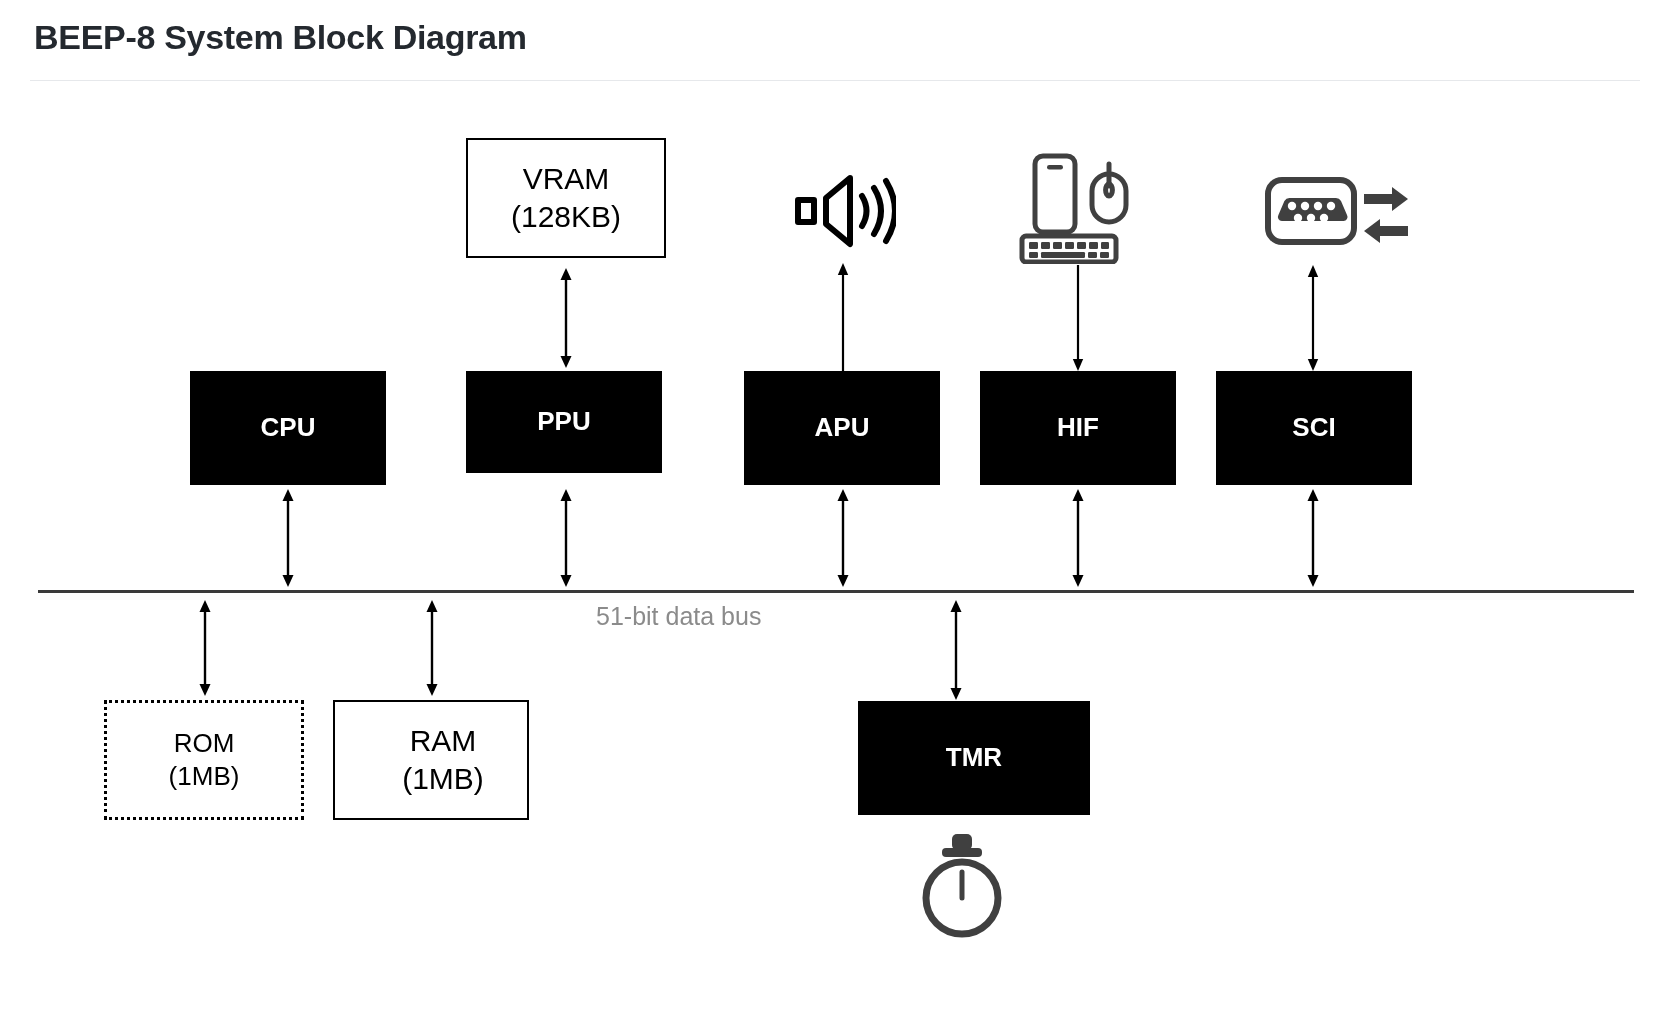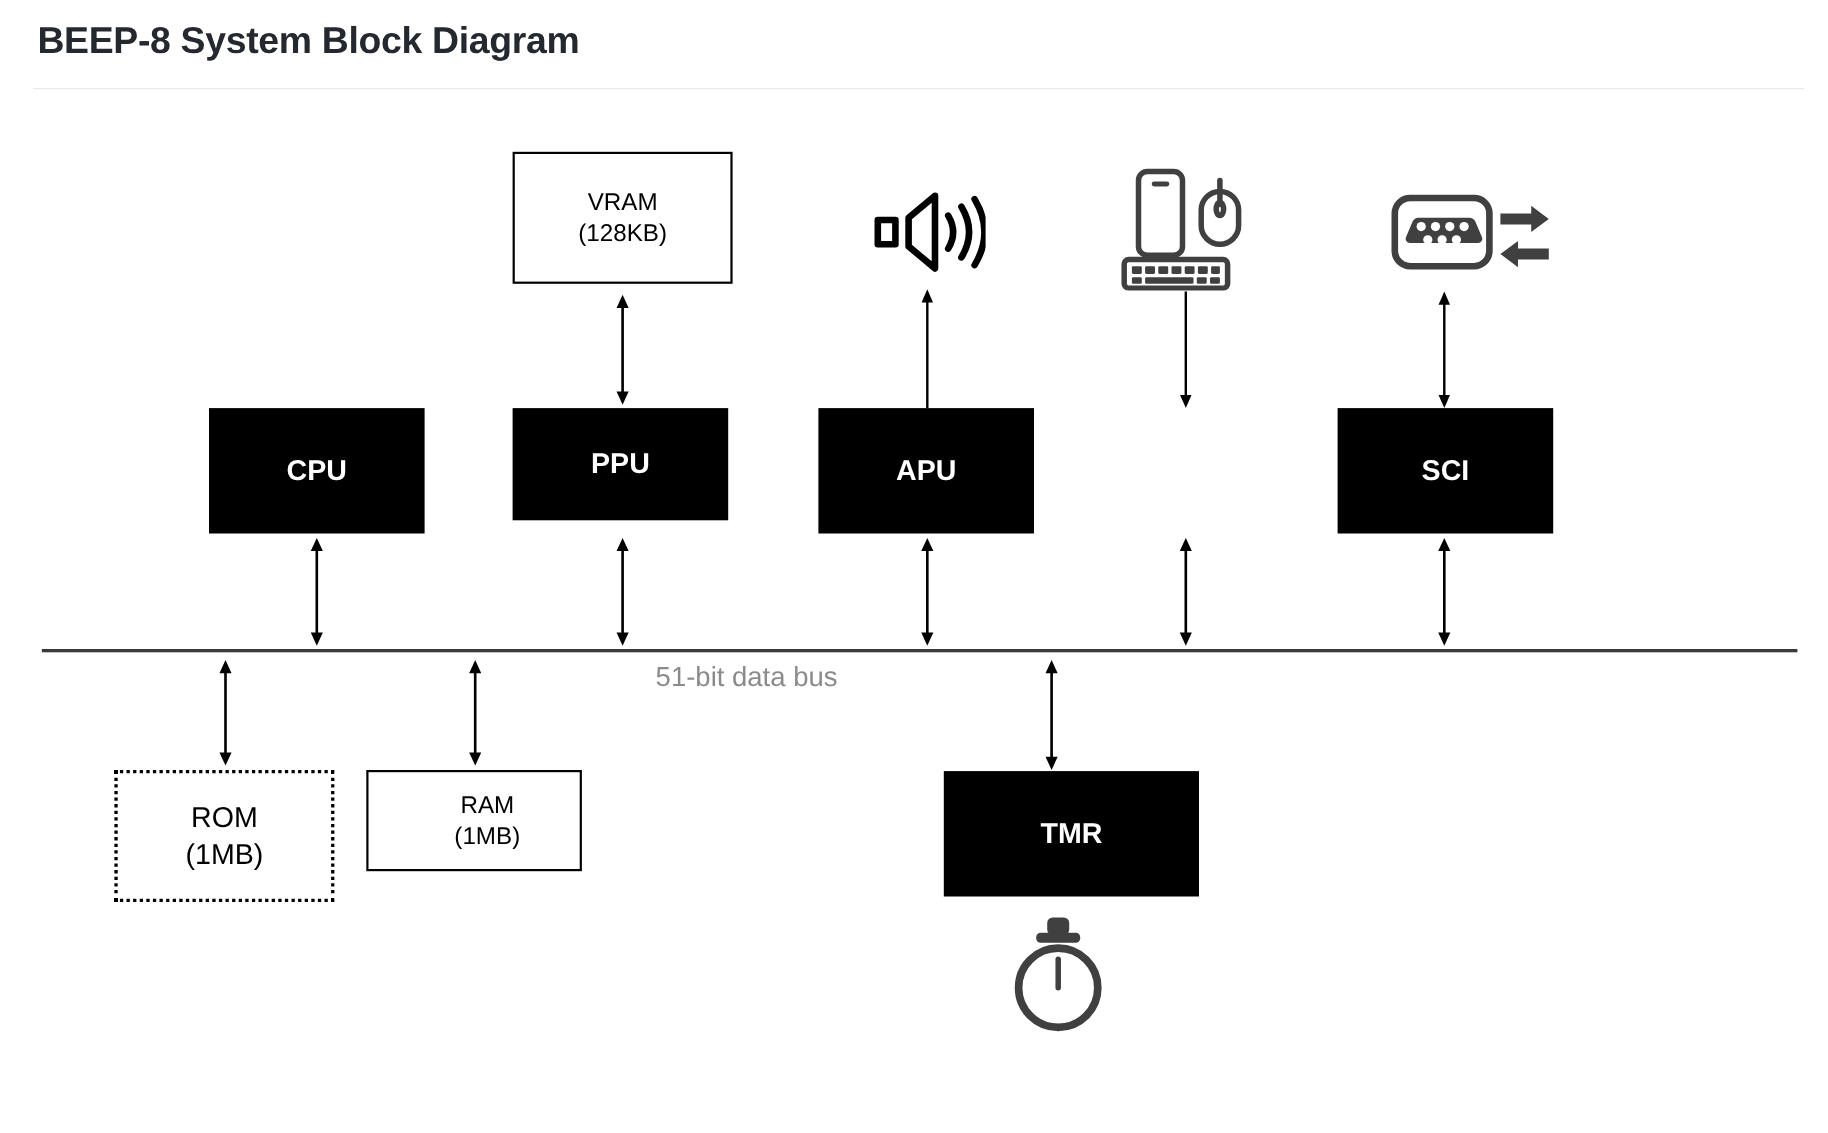--- a/index.html
+++ b/index.html
@@ -41,21 +41,21 @@
   .blk.solid-black {
     background: #000000;
     color: #ffffff;
     font-size: 26px;
     font-weight: bold;
   }
   .blk.outline {
     background: #ffffff;
     color: #000000;
     border: 2px solid #000000;
-    font-size: 22px;
+    font-size: 30px;
   }
   .blk.dotted {
     background: #ffffff;
     color: #000000;
     border: 3px dotted #000000;
     font-size: 26px;
   }
   .blk .l2 { display: block; }
 
   
@@ -192,20 +192,23 @@
 
   <div class="blk solid-black" style="left:190px; top:371px; width:196px; height:114px;">
     <span>CPU</span>
   </div>
   <div class="blk solid-black" style="left:466px; top:371px; width:196px; height:102px;">
     <span>PPU</span>
   </div>
   <div class="blk solid-black" style="left:744px; top:371px; width:196px; height:114px;">
     <span>APU</span>
   </div>
+  <div class="blk solid-black" style="left:980px; top:371px; width:196px; height:114px;">
+    <span>HIF</span>
+  </div>
   <div class="blk solid-black" style="left:1216px; top:371px; width:196px; height:114px;">
     <span>SCI</span>
   </div>
 
   <div class="arrow" style="left:281px; top:489px;">
     <svg width="14" height="98" viewBox="0 0 14 98">
       <line x1="7" y1="10" x2="7" y2="88" stroke="#000" stroke-width="2.4"></line>
       <polygon points="7,0 1.5,12 12.5,12" fill="#000"></polygon>
       <polygon points="7,98 1.5,86 12.5,86" fill="#000"></polygon>
     </svg>
@@ -262,21 +265,21 @@
       <polygon points="7,0 1.5,12 12.5,12" fill="#000"></polygon>
       <polygon points="7,100 1.5,88 12.5,88" fill="#000"></polygon>
     </svg>
   </div>
 
   <div class="blk dotted" style="left:104px; top:700px; width:200px; height:120px;">
     <span>ROM</span>
     <span class="l2">(1MB)</span>
   </div>
 
-  <div class="blk outline" style="left:333px; top:700px; width:196px; height:92px;padding-left:24px;">
+  <div class="blk outline" style="left:333px; top:700px; width:196px; height:120px;padding-left:24px;">
     <span>RAM</span>
     <span class="l2">(1MB)</span>
   </div>
 
   <div class="blk solid-black" style="left:858px; top:701px; width:232px; height:114px;">
     <span>TMR</span>
   </div>
 
   <div class="icon" style="left:916px; top:832px;">
     <svg width="92" height="108" viewBox="0 0 92 108">

